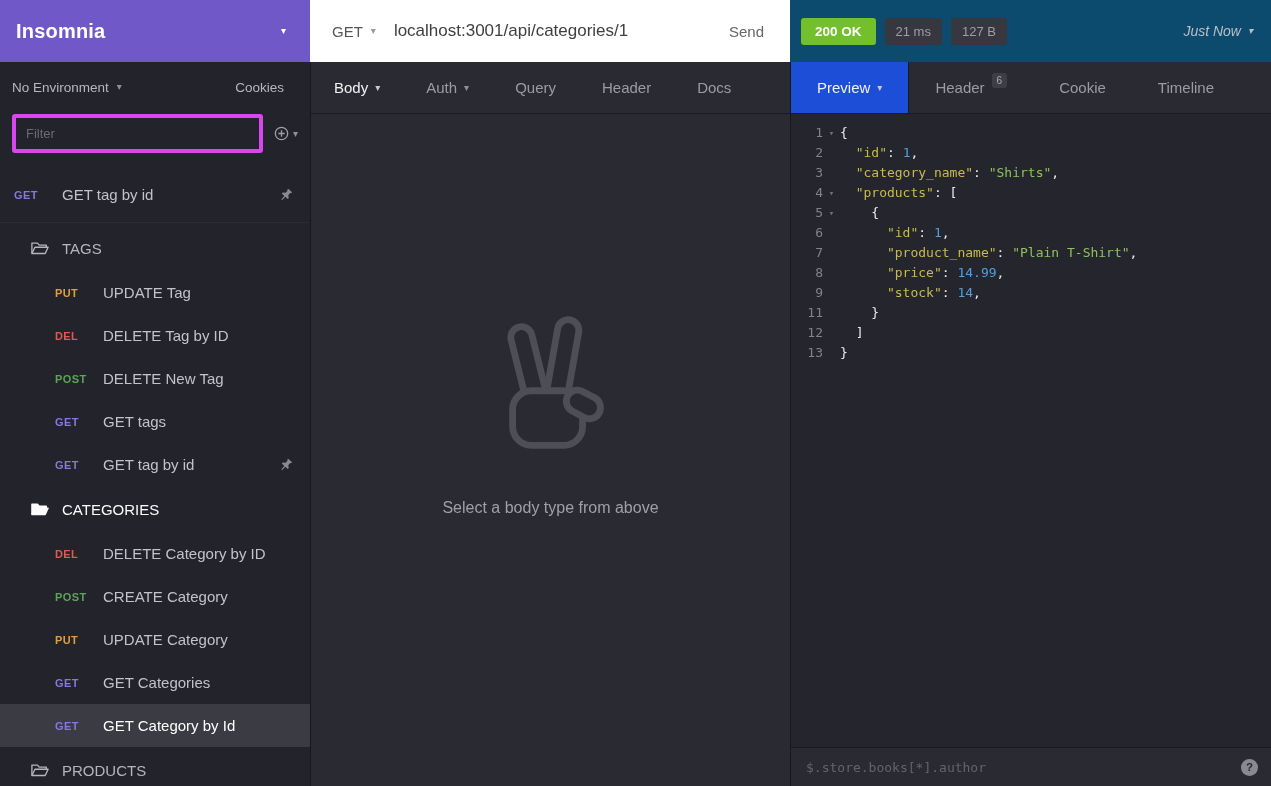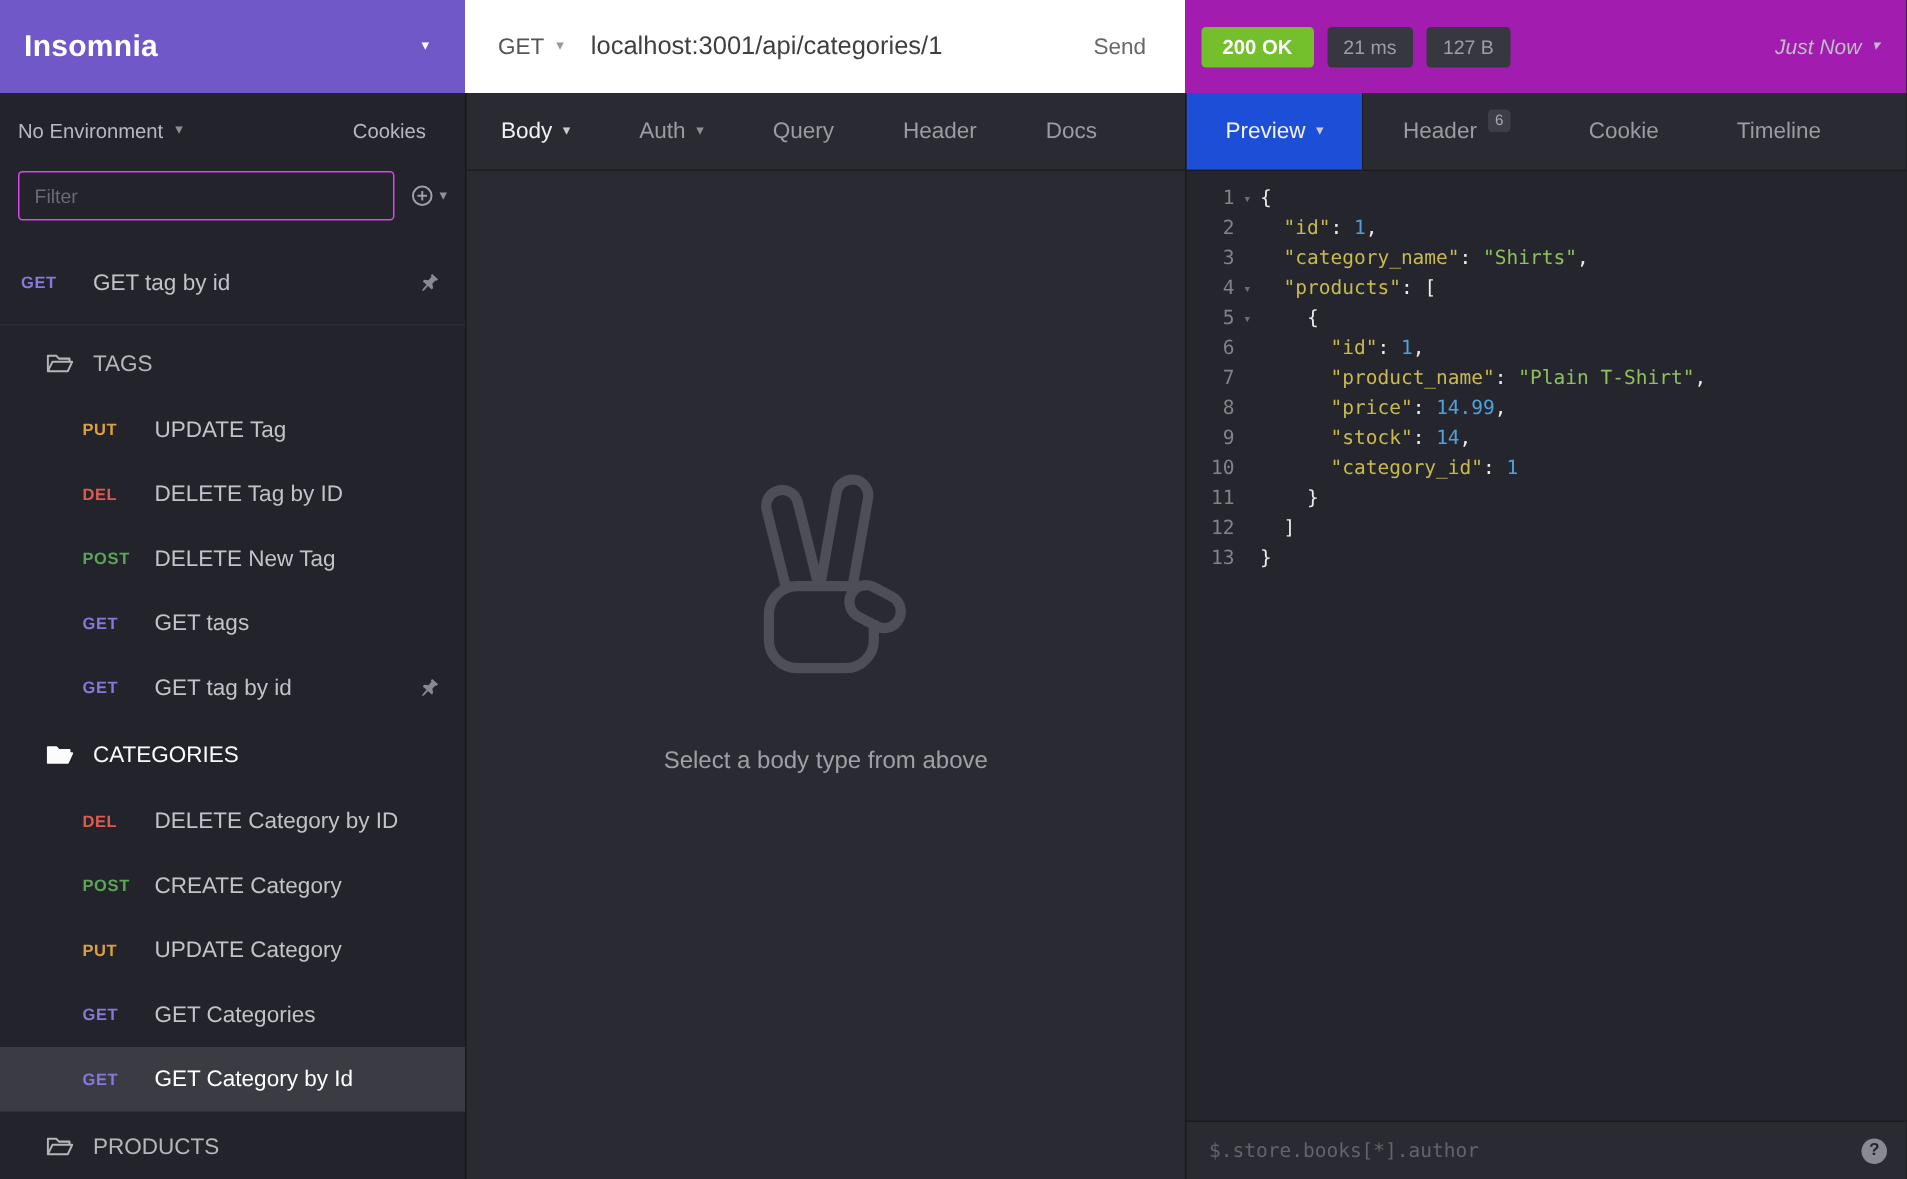--- a/index.html
+++ b/index.html
@@ -13,34 +13,34 @@
   .caret{font-size:10px;line-height:1;}
   
   .brand{background:var(--brand-purple);display:flex;align-items:center;justify-content:space-between;padding:0 24px 0 16px;cursor:pointer;}
   .brand-name{color:#fff;font-size:20px;font-weight:bold;letter-spacing:.2px;}
   .brand .caret{color:#fff;}
   .urlbar{background:#fff;display:flex;align-items:center;}
   .method-select{display:flex;align-items:center;gap:8px;padding:0 18px 0 22px;color:#555;font-size:15px;cursor:pointer;}
   .method-select .caret{color:#999;}
   .url-text{flex:1;color:#3f3f3f;font-size:17px;cursor:text;white-space:nowrap;}
   .send-btn{background:none;border:none;color:#66666b;font-size:15px;padding:0 26px;cursor:pointer;font-family:inherit;}
-  .resp-meta{background:#a21caf;display:flex;align-items:center;gap:9px;padding:0 18px 0 11px;}
+  .resp-meta{background:#0c4a6e;display:flex;align-items:center;gap:9px;padding:0 18px 0 11px;}
   .badge{border-radius:3px;font-size:13px;padding:5px 10px;white-space:nowrap;}
   .badge.status{background:var(--status-success);color:#fff;font-weight:bold;font-size:13.5px;padding:6px 14px;}
   .badge.chip{background:#37383f;color:#9d9ea5;padding:6px 11px;}
   .spacer{flex:1;}
   .recency{color:#bdbec4;font-size:14px;display:flex;align-items:center;gap:7px;cursor:pointer;white-space:nowrap;font-style:italic;}
   
   .sidebar{background:#22232b;color:#c2c3c9;display:flex;flex-direction:column;overflow:hidden;}
   .env-row{height:50px;display:flex;align-items:center;justify-content:space-between;padding:0 26px 0 12px;flex-shrink:0;}
   .env-select{display:flex;align-items:center;gap:8px;font-size:13.5px;color:#b7b8bf;cursor:pointer;}
   .env-select .caret,.create-btn .caret{color:#8f9096;}
   .cookies-link{font-size:13.5px;color:#b7b8bf;cursor:pointer;}
   .filter-row{display:flex;align-items:center;gap:11px;padding:2px 12px 10px;flex-shrink:0;}
-  .filter-input{flex:1;height:31px;background:transparent;border:1px solid #d946ef;border-radius:3px;color:#fdba74;font-size:13px;padding:0 10px;font-family:inherit;outline:none;min-width:0;}
+  .filter-input{flex:1;height:31px;background:transparent;border:4px solid #d946ef;border-radius:3px;color:#fdba74;font-size:13px;padding:0 10px;font-family:inherit;outline:none;min-width:0;}
   .filter-input::placeholder{color:#6a6b73;}
   .create-btn{display:flex;align-items:center;gap:4px;color:#9fa0a7;cursor:pointer;flex-shrink:0;}
   .plus-icon{display:flex;}
   .pinned{margin-top:10px;padding-bottom:6px;border-bottom:1px solid #2a2b33;margin-bottom:2px;flex-shrink:0;}
   .req-rows{overflow:hidden;}
   .req-row{height:43px;display:flex;align-items:center;padding-left:14px;font-size:15px;color:#c2c3c9;cursor:pointer;}
   .req-row.indent{padding-left:55px;}
   .req-row.selected{background:#3a3b43;color:#fff;}
   .method-tag{width:48px;flex-shrink:0;font-size:11px;font-weight:bold;letter-spacing:.4px;}
   .m-get{color:var(--method-get);} .m-post{color:var(--method-post);}
@@ -269,21 +269,20 @@
     <div class="code-view">
         <div class="code-line"><span class="line-num">1</span><span class="fold-col">▾</span><span class="line-content"><span class="tk-p">{</span></span></div>
         <div class="code-line"><span class="line-num">2</span><span class="fold-col"></span><span class="line-content"><span class="tk-w">  </span><span class="tk-k">"id"</span><span class="tk-p">: </span><span class="tk-num">1</span><span class="tk-p">,</span></span></div>
         <div class="code-line"><span class="line-num">3</span><span class="fold-col"></span><span class="line-content"><span class="tk-w">  </span><span class="tk-k">"category_name"</span><span class="tk-p">: </span><span class="tk-s">"Shirts"</span><span class="tk-p">,</span></span></div>
         <div class="code-line"><span class="line-num">4</span><span class="fold-col">▾</span><span class="line-content"><span class="tk-w">  </span><span class="tk-k">"products"</span><span class="tk-p">: [</span></span></div>
         <div class="code-line"><span class="line-num">5</span><span class="fold-col">▾</span><span class="line-content"><span class="tk-w">    </span><span class="tk-p">{</span></span></div>
         <div class="code-line"><span class="line-num">6</span><span class="fold-col"></span><span class="line-content"><span class="tk-w">      </span><span class="tk-k">"id"</span><span class="tk-p">: </span><span class="tk-num">1</span><span class="tk-p">,</span></span></div>
         <div class="code-line"><span class="line-num">7</span><span class="fold-col"></span><span class="line-content"><span class="tk-w">      </span><span class="tk-k">"product_name"</span><span class="tk-p">: </span><span class="tk-s">"Plain T-Shirt"</span><span class="tk-p">,</span></span></div>
         <div class="code-line"><span class="line-num">8</span><span class="fold-col"></span><span class="line-content"><span class="tk-w">      </span><span class="tk-k">"price"</span><span class="tk-p">: </span><span class="tk-num">14.99</span><span class="tk-p">,</span></span></div>
         <div class="code-line"><span class="line-num">9</span><span class="fold-col"></span><span class="line-content"><span class="tk-w">      </span><span class="tk-k">"stock"</span><span class="tk-p">: </span><span class="tk-num">14</span><span class="tk-p">,</span></span></div>
-        <div class="code-line"><span class="line-num">10</span><span class="fold-col"></span><span class="line-content"><span class="tk-w">      </span><span class="tk-k">"category_id"</span><span class="tk-p">: </span><span class="tk-num">1</span></span></div>
         <div class="code-line"><span class="line-num">11</span><span class="fold-col"></span><span class="line-content"><span class="tk-w">    </span><span class="tk-p">}</span></span></div>
         <div class="code-line"><span class="line-num">12</span><span class="fold-col"></span><span class="line-content"><span class="tk-w">  </span><span class="tk-p">]</span></span></div>
         <div class="code-line"><span class="line-num">13</span><span class="fold-col"></span><span class="line-content"><span class="tk-p">}</span></span></div>
       </div>
     <div class="filter-bar">
       <input class="json-filter" placeholder="$.store.books[*].author" style="">
       <span class="help-circle">?</span>
     </div>
   </section>
 

